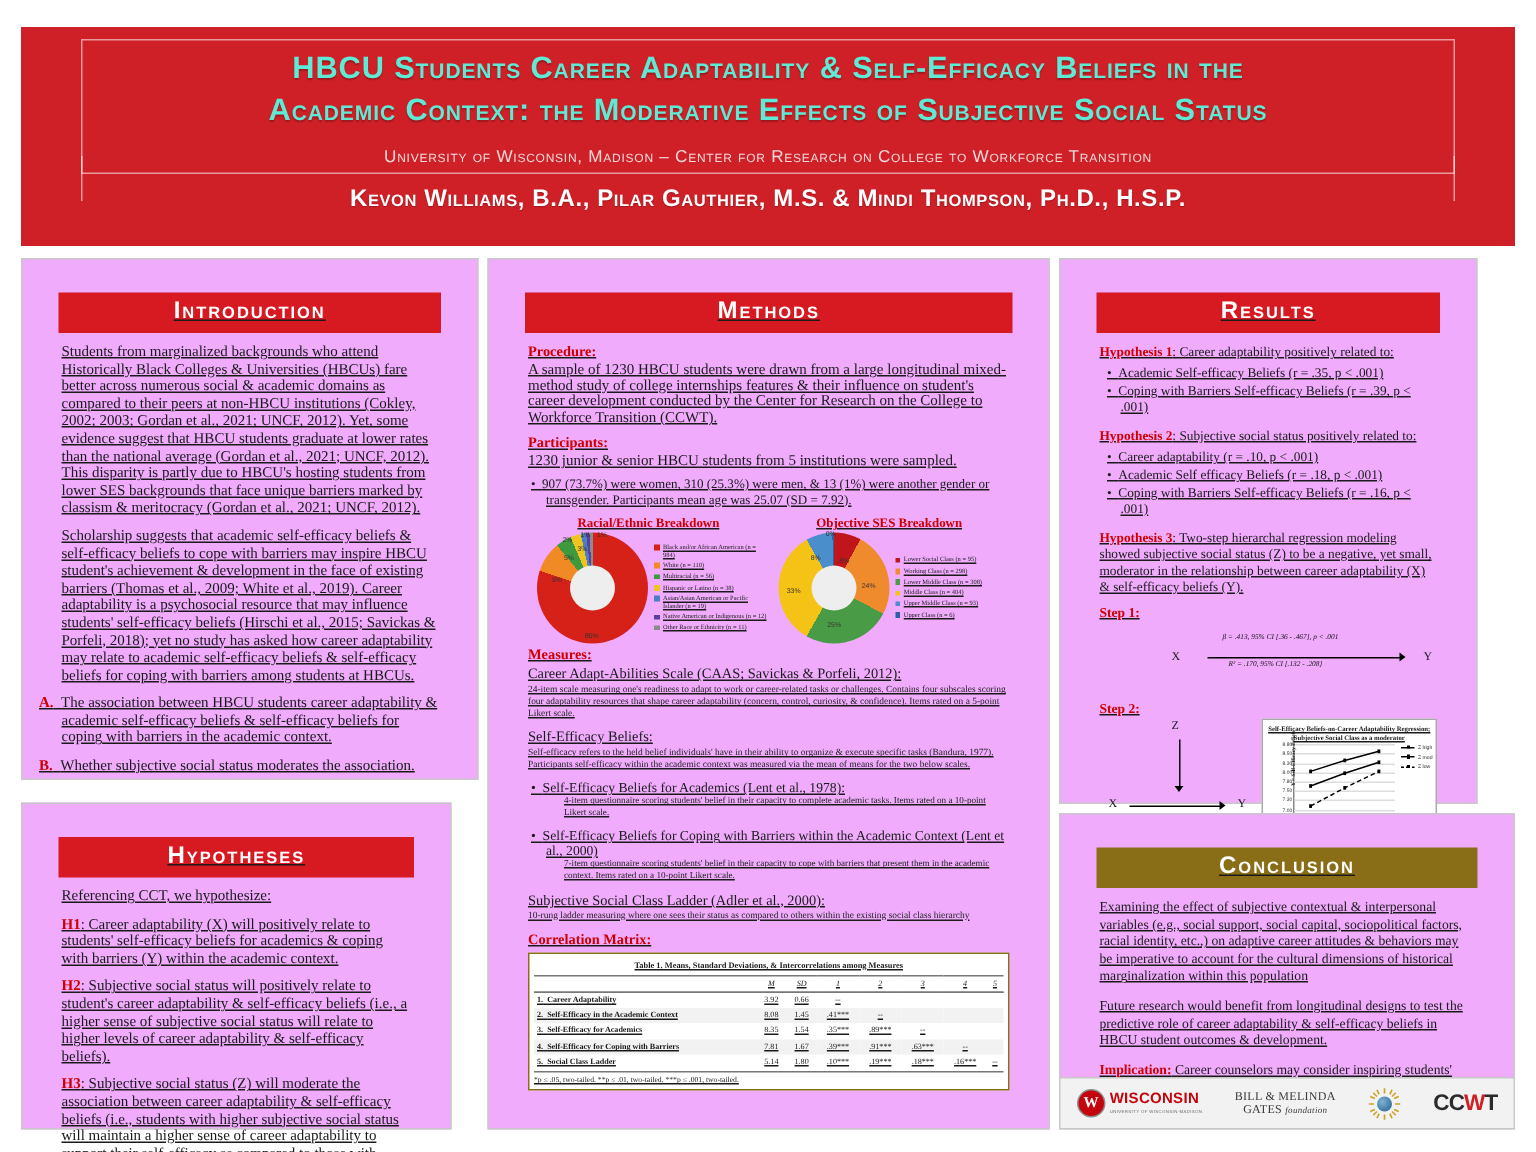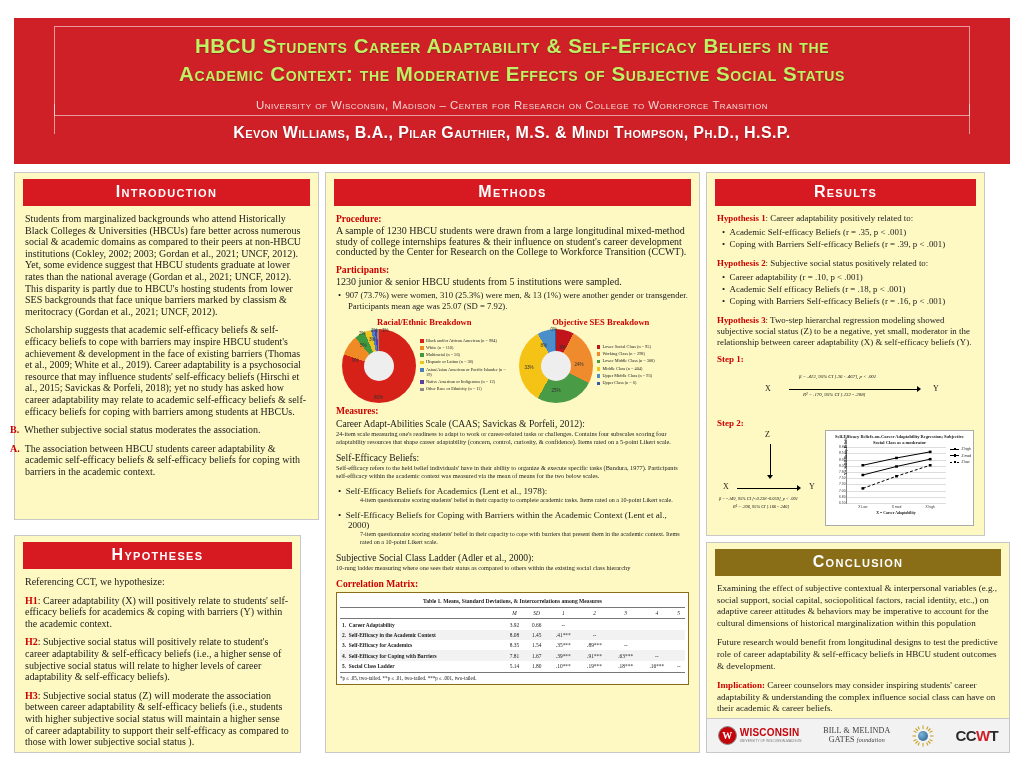--- a/index.html
+++ b/index.html
@@ -21,42 +21,42 @@
     position:absolute;left:40px;top:8px;right:40px;height:90px;
     border:1px solid rgba(255,255,255,.55);
     box-sizing:border-box;
   }
   .hdr-frame.lower{top:86px;height:30px;border-top:none;border-bottom:none;}
   .title{
     position:relative;z-index:2;
     margin-top:14px;width:900px;text-align:center;
     font-family:"Liberation Sans", sans-serif;
     font-weight:bold;font-size:20.5px;line-height:28px;
-    color:#bef264;letter-spacing:.6px;
+    color:#5eead4;letter-spacing:.6px;
     font-variant:small-caps;
     text-shadow:0 1px 1px rgba(0,0,0,.25);
   }
   .affil{
     position:relative;z-index:2;margin-top:11px;width:920px;text-align:center;
     font-family:"Liberation Sans", sans-serif;
     font-size:11.4px;color:#f3d8d9;letter-spacing:.5px;
     font-variant:small-caps;
   }
   .authors{
     position:relative;z-index:2;margin-top:13px;width:920px;text-align:center;
     font-family:"Liberation Sans", sans-serif;
     font-weight:bold;font-size:16px;color:#ffffff;letter-spacing:.4px;
     font-variant:small-caps;
     text-shadow:0 1px 1px rgba(0,0,0,.25);
   }
 
   
   .panel{
-    position:absolute;background:#fef9c3;border:1px solid #c8c8c8;
-    box-sizing:border-box;padding:0;
+    position:absolute;background:#f0abfc;border:1px solid #c8c8c8;
+    box-sizing:border-box;padding:16px;text-decoration:underline;
   }
   .bar{
     margin:6px 8px 0 8px;background:#d71921;color:#fff;
     text-align:center;font-family:"Liberation Sans", sans-serif;
     font-weight:bold;font-size:16px;letter-spacing:1.3px;
     padding:4px 0 5px 0;font-variant:small-caps;
   }
   .bar.olive{background:#8a6d17;}
   .body{padding:7px 10px 6px 10px;}
 
@@ -204,22 +204,22 @@
     </div>
     <div class="affil">University of Wisconsin, Madison – Center for Research on College to Workforce Transition</div>
     <div class="authors">Kevon Williams, B.A.,  Pilar Gauthier, M.S. &amp; Mindi Thompson, Ph.D., H.S.P.</div>
   </div>
 
   <div class="panel" id="col-intro">
     <div class="bar">Introduction</div>
     <div class="body">
       <p class="t">Students from marginalized backgrounds who attend Historically Black Colleges &amp; Universities (HBCUs) fare better across numerous social &amp; academic domains as compared to their peers at non-HBCU institutions (Cokley, 2002; 2003; Gordan et al., 2021; UNCF, 2012). Yet, some evidence suggest that HBCU students graduate at lower rates than the national average (Gordan et al., 2021; UNCF, 2012). This disparity is partly due to HBCU's hosting students from lower SES backgrounds that face unique barriers marked by classism &amp; meritocracy (Gordan et al., 2021; UNCF, 2012).</p>
       <p class="t">Scholarship suggests that academic self-efficacy beliefs &amp; self-efficacy beliefs to cope with barriers may inspire HBCU student's achievement &amp; development in the face of existing barriers (Thomas et al., 2009; White et al., 2019). Career adaptability is a psychosocial resource that may influence students' self-efficacy beliefs (Hirschi et al., 2015; Savickas &amp; Porfeli, 2018); yet no study has asked how career adaptability may relate to academic self-efficacy beliefs &amp; self-efficacy beliefs for coping with barriers among students at HBCUs.</p>
+      <p class="t ind"><span class="red">A.</span>&nbsp;&nbsp;<span>The association between HBCU students career adaptability &amp; academic self-efficacy beliefs &amp; self-efficacy beliefs for coping with barriers in the academic context.</span></p>
       <p class="t ind"><span class="red">B.</span>&nbsp;&nbsp;<span>Whether subjective social status moderates the association.</span></p>
-      <p class="t ind"><span class="red">A.</span>&nbsp;&nbsp;<span>The association between HBCU students career adaptability &amp; academic self-efficacy beliefs &amp; self-efficacy beliefs for coping with barriers in the academic context.</span></p>
     </div>
   </div>
 
   <div class="panel" id="col-hyp">
     <div class="bar">Hypotheses</div>
     <div class="body">
       <p class="t">Referencing CCT, we hypothesize:</p>
       <p class="t"><span class="red">H1</span><span>: Career adaptability (X) will positively relate to students' self-efficacy beliefs for academics &amp; coping with barriers (Y) within the academic context.</span></p>
       <p class="t"><span class="red">H2</span><span>: Subjective social status will positively relate to student's career adaptability &amp; self-efficacy beliefs (i.e., a higher sense of subjective social status will relate to higher levels of career adaptability &amp; self-efficacy beliefs).</span></p>
       <p class="t"><span class="red">H3</span><span>: Subjective social status (Z) will moderate the association between career adaptability &amp; self-efficacy beliefs (i.e., students with higher subjective social status will maintain a higher sense of career adaptability to support their self-efficacy as compared to those with lower subjective social status ).</span></p>

